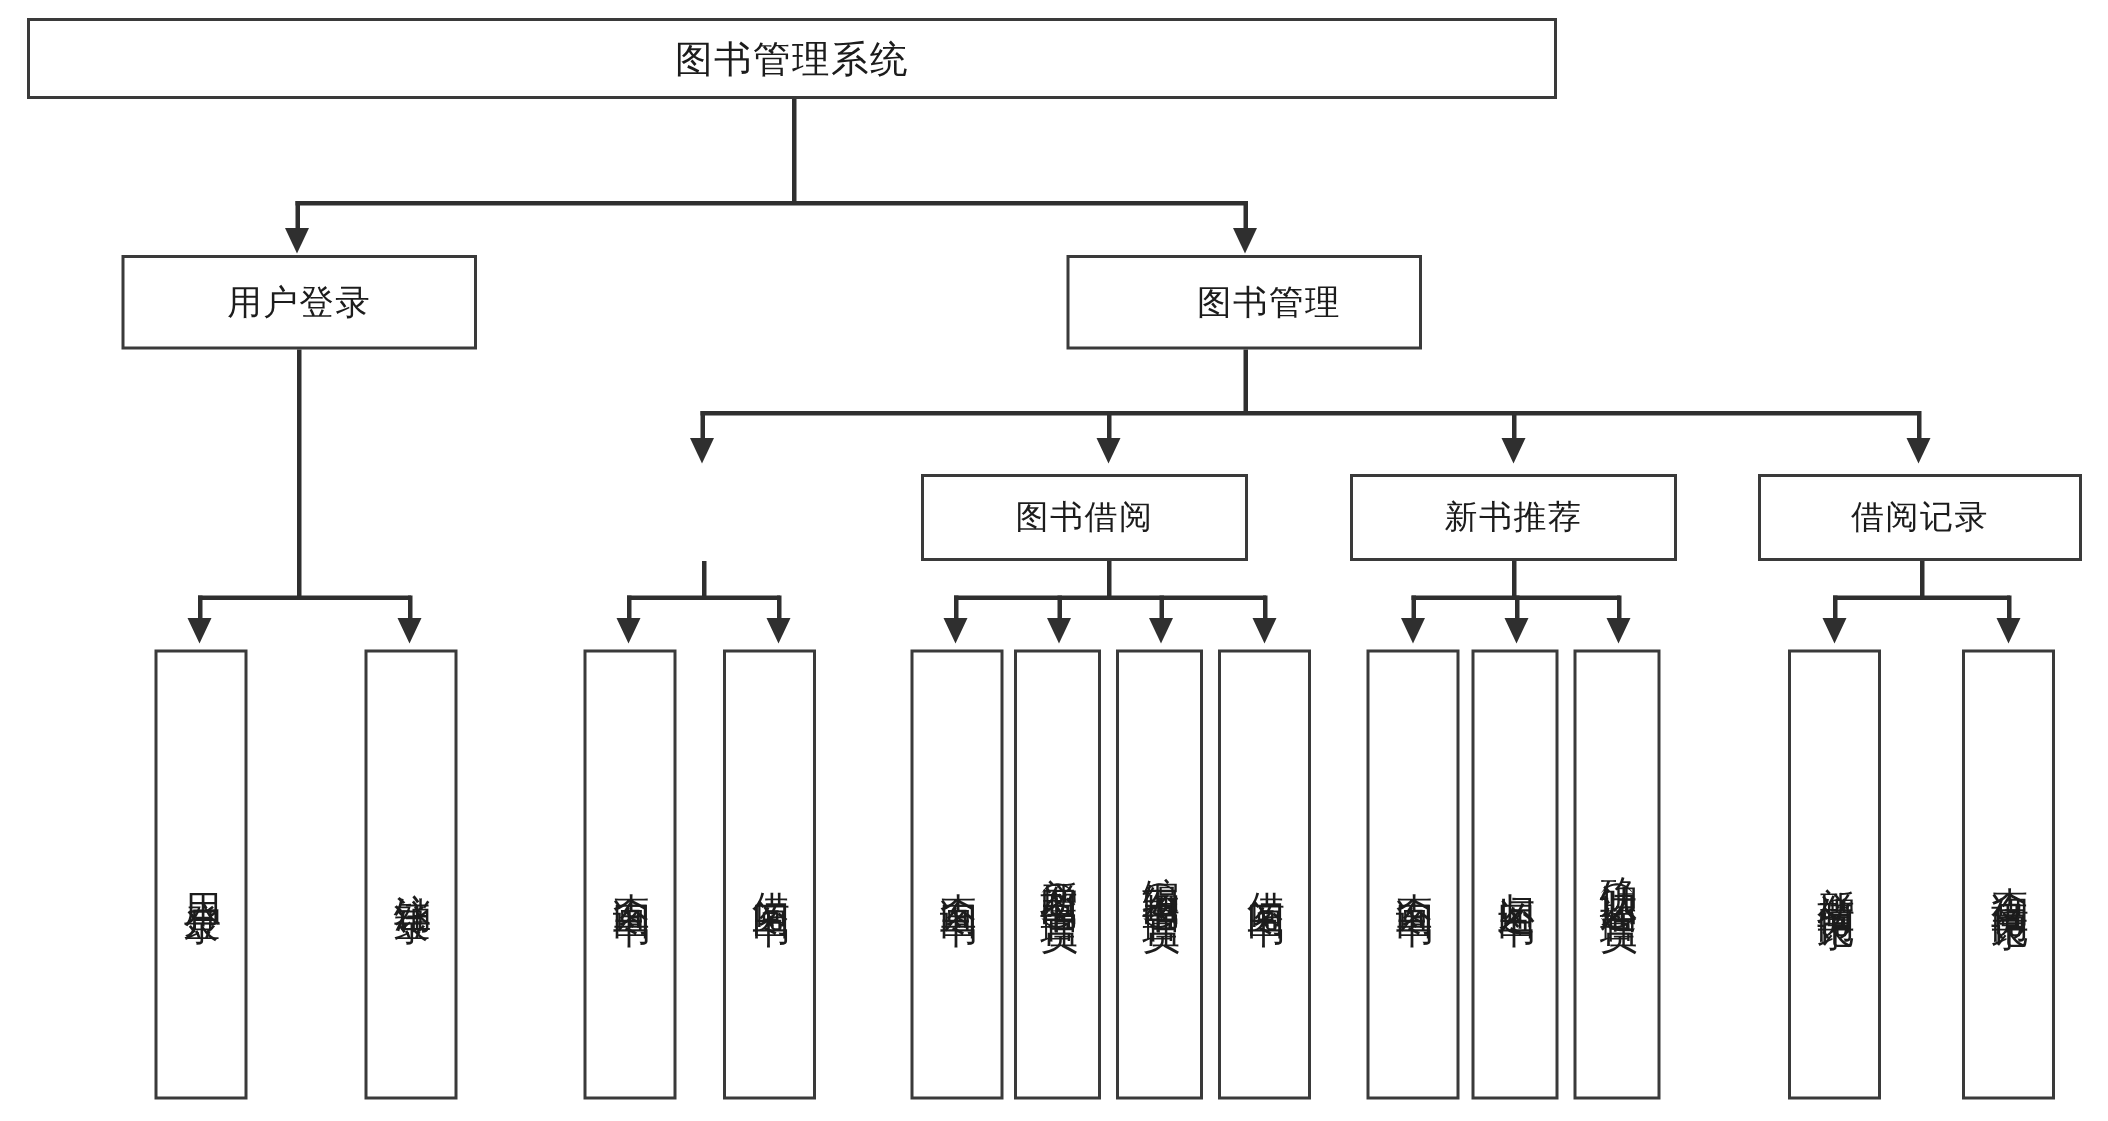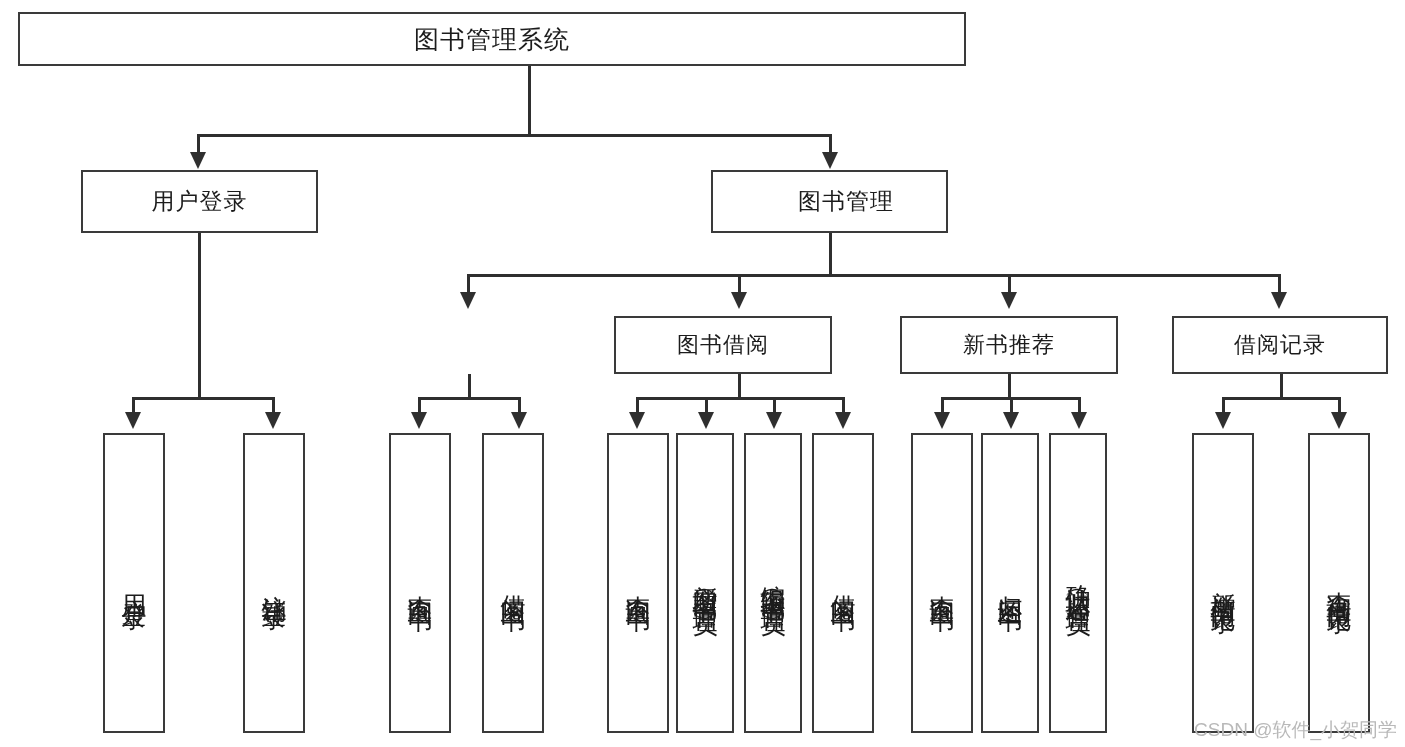--- a/index.html
+++ b/index.html
@@ -77,21 +77,21 @@
     color:#b9b9b9;
     white-space:nowrap;
     pointer-events:none;
   }
 </style>
 </head>
 <body>
 
 <div id="canvas">
 
-  <div class="node root" style="left:18px;top:12px;width:948px;height:54px;">图书管理系统</div>
+  <div class="node root" style="left:18px;top:12px;width:1020px;height:54px;">图书管理系统</div>
 
   <div class="vline" style="left:528px;top:66px;height:70px;"></div>
 
   <div class="hline" style="left:197px;top:134px;width:634px;"></div>
 
   <div class="vline" style="left:197px;top:134px;height:22px;"></div>
   <div class="arrow" style="left:190px;top:152px;"></div>
 
   <div class="vline" style="left:829px;top:134px;height:22px;"></div>
   <div class="arrow" style="left:822px;top:152px;"></div>
@@ -208,15 +208,14 @@
   </div>
 
   <div class="node leaf" style="left:1192px;top:433px;width:62px;height:300px;">
     <span>新增借阅记录</span>
   </div>
 
   <div class="node leaf" style="left:1308px;top:433px;width:62px;height:300px;">
     <span>查询借阅记录</span>
   </div>
 
-  <div id="watermark">CSDN @软件_小贺同学</div>
 
 </div>
 
 </body></html>

